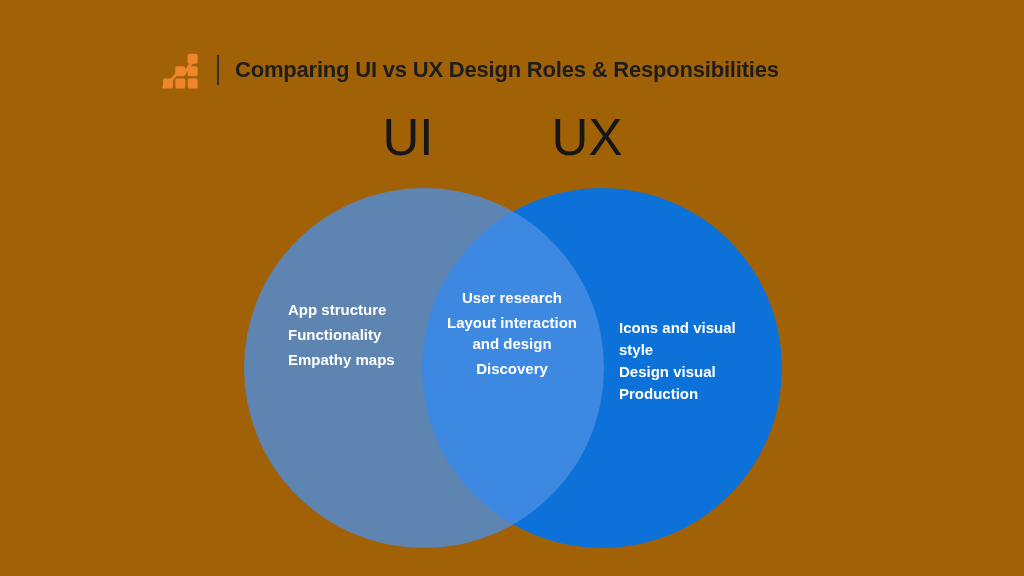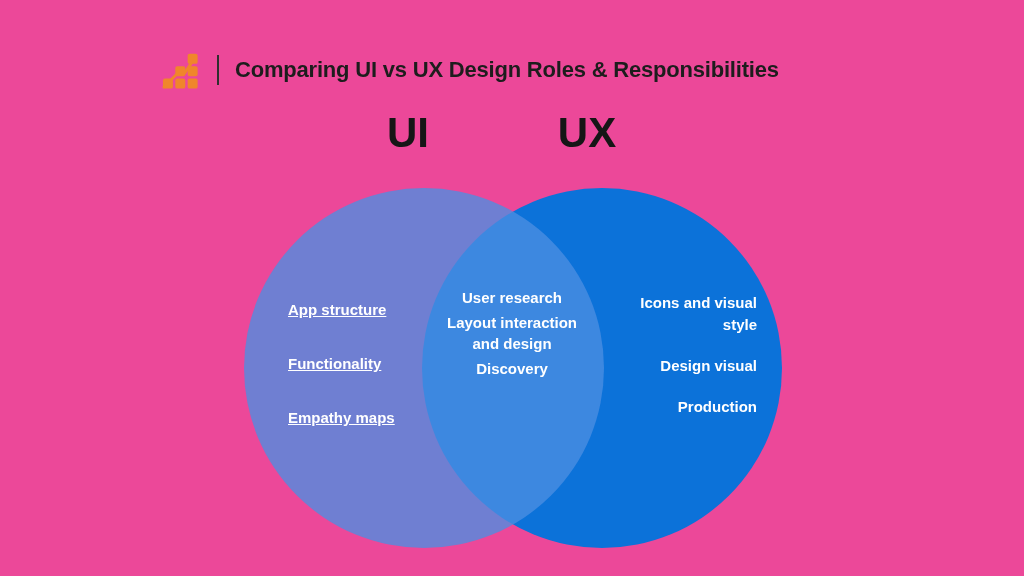--- a/index.html
+++ b/index.html
@@ -5,21 +5,21 @@
   html, body { margin: 0; padding: 0; }
   body {
     width: 1024px; height: 576px;
     background: #ffffff;
     font-family: "Liberation Sans", sans-serif;
     overflow: hidden;
   }
   .stage {
     position: relative;
     width: 1024px; height: 576px;
-    background: #ec4899;
+    background: #a16207;
   }
 
   
   .header {
     position: absolute; left: 162px; top: 48px;
     display: flex; align-items: center; height: 44px;
   }
   .logo-icon { display: block; width: 38px; height: 40px; color: #F0862B; }
   .logo-icon svg { width: 38px; height: 40px; display: block; }
   .divider {
@@ -29,33 +29,33 @@
   .page-title {
     margin: 0; font-size: 22px; font-weight: 700;
     color: #1d1d1d; letter-spacing: -0.2px; white-space: nowrap;
   }
 
   
   .venn-svg { position: absolute; left: 0; top: 0; width: 1024px; height: 576px; }
 
   .big-label {
     position: absolute; top: 112px; width: 120px;
-    text-align: center; font-size: 42px; font-weight: 700;
+    text-align: center; font-size: 51px; font-weight: 400;
     color: #161616; line-height: 1;
   }
   .big-label.ui { left: 348px; }
   .big-label.ux { left: 527px; }
 
   .vlist {
     position: absolute; display: flex; flex-direction: column;
     color: #ffffff; font-weight: 700; font-size: 15px;
   }
-  .vlist.left   { left: 288px; top: 300px; width: 145px; gap: 34px; line-height: 20px; text-decoration: underline; }
+  .vlist.left   { left: 288px; top: 300px; width: 145px; gap: 5px; line-height: 20px; }
   .vlist.middle { left: 437px; top: 287px; width: 150px; gap: 4px; line-height: 21px; text-align: center; }
-  .vlist.right  { left: 619px; top: 292px; width: 138px; gap: 19px; line-height: 22px; text-align: right; }
+  .vlist.right  { left: 619px; top: 317px; width: 138px; line-height: 22px; }
 </style>
 </head>
 <body>
 
 <div class="stage">
 
   <div class="header">
     <span class="logo-icon">
       <svg viewBox="0 0 40 42" aria-hidden="true">
         <polyline points="2,39 17,24 24,24 34,9" fill="none" stroke="currentColor" stroke-width="3" stroke-linecap="round" stroke-linejoin="round"></polyline>

